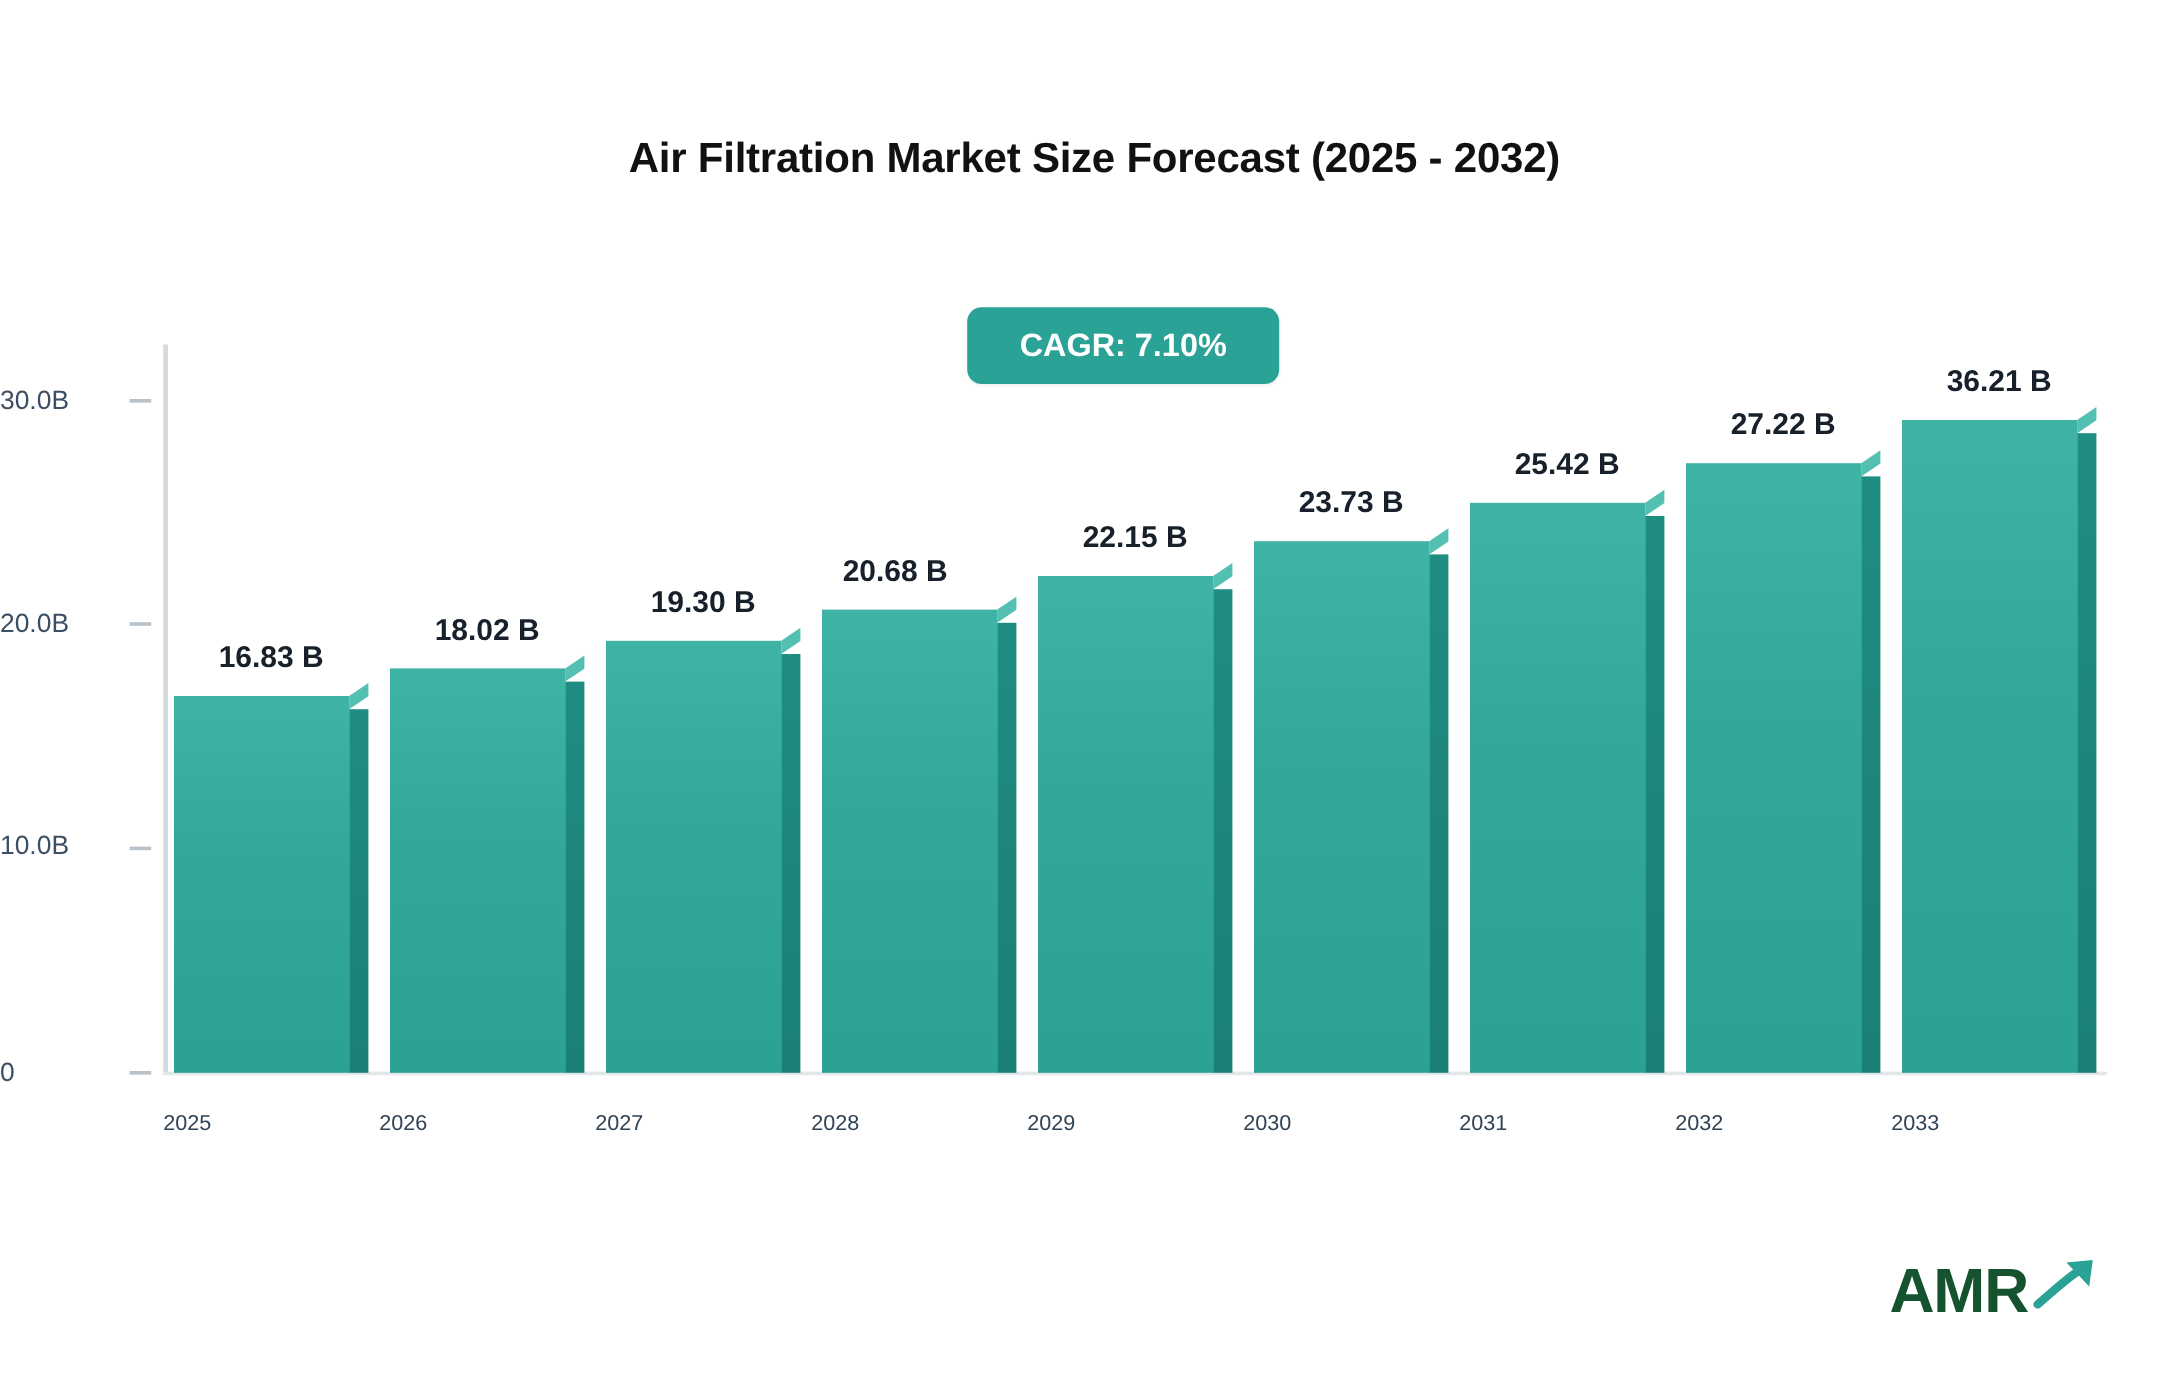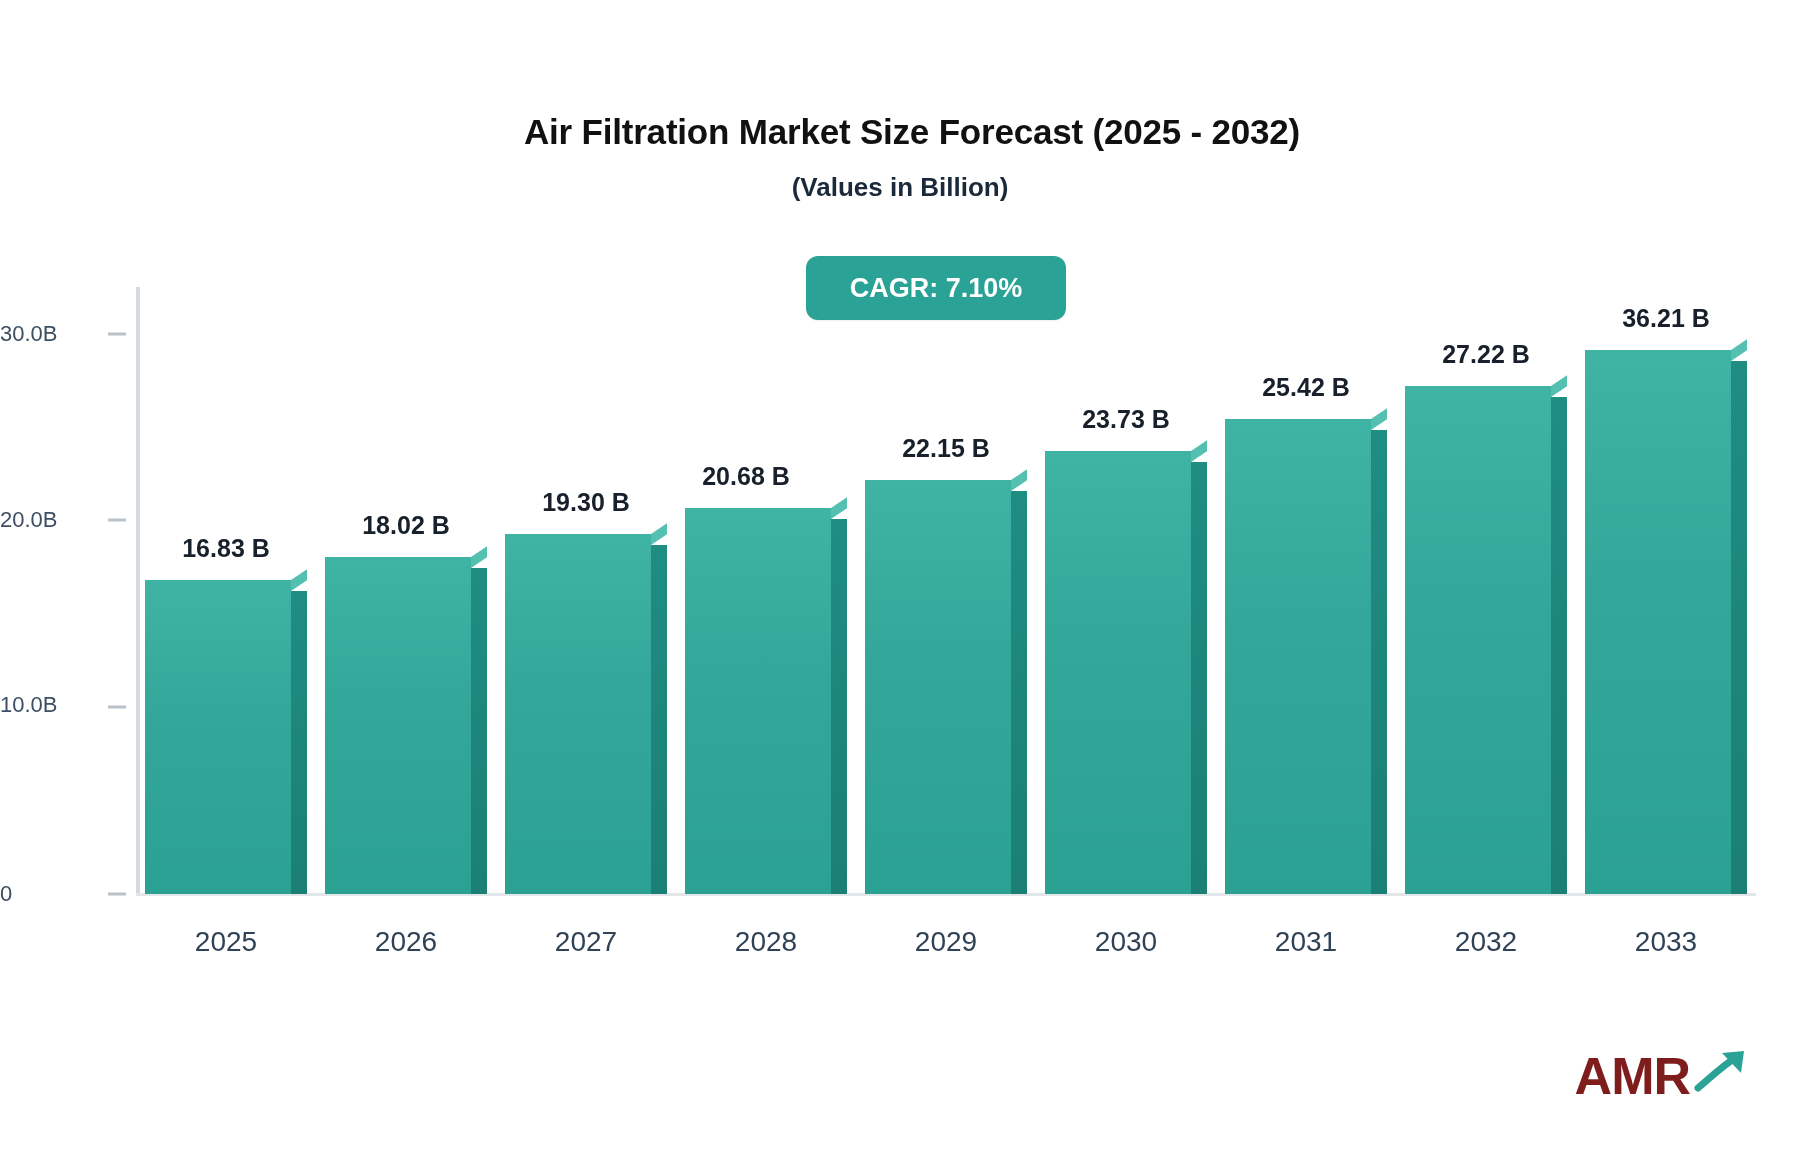--- a/index.html
+++ b/index.html
@@ -83,45 +83,43 @@
     background:#53c0b1;
   }
   .bar-value{
     position:absolute;
     text-align:center;
     font-size:25px;font-weight:bold;color:#17202b;
     white-space:nowrap;
   }
   .xtick-label{
     position:absolute;
-    text-align:center;
-    font-size:28px;color:#2f4256;
+    font-size:18px;color:#2f4256;
     white-space:nowrap;
   }
 
   
   #logo{
     position:absolute;right:52px;bottom:54px;
     display:flex;align-items:flex-end;
   }
   #logo-text{
-    font-size:52px;font-weight:bold;color:#7f1d1d;
+    font-size:52px;font-weight:bold;color:#14532d;
     letter-spacing:-1px;line-height:1;
   }
   #logo-arrow{
     margin-left:4px;margin-bottom:6px;
   }
 </style>
 </head>
 <body>
 
 <div id="stage">
 
   <div id="title">Air Filtration Market Size Forecast (2025 - 2032)</div>
-  <div id="subtitle">(Values in Billion)</div>
 
   <div id="cagr-badge">
     <span>CAGR: 7.10%</span>
   </div>
 
   <div id="yaxis-line"></div>
   <div id="xaxis-line"></div>
 
   <div id="ylabels">
       <div class="ytick-label" style="top: 894px; left: 0px; width: 96px;">0</div>

